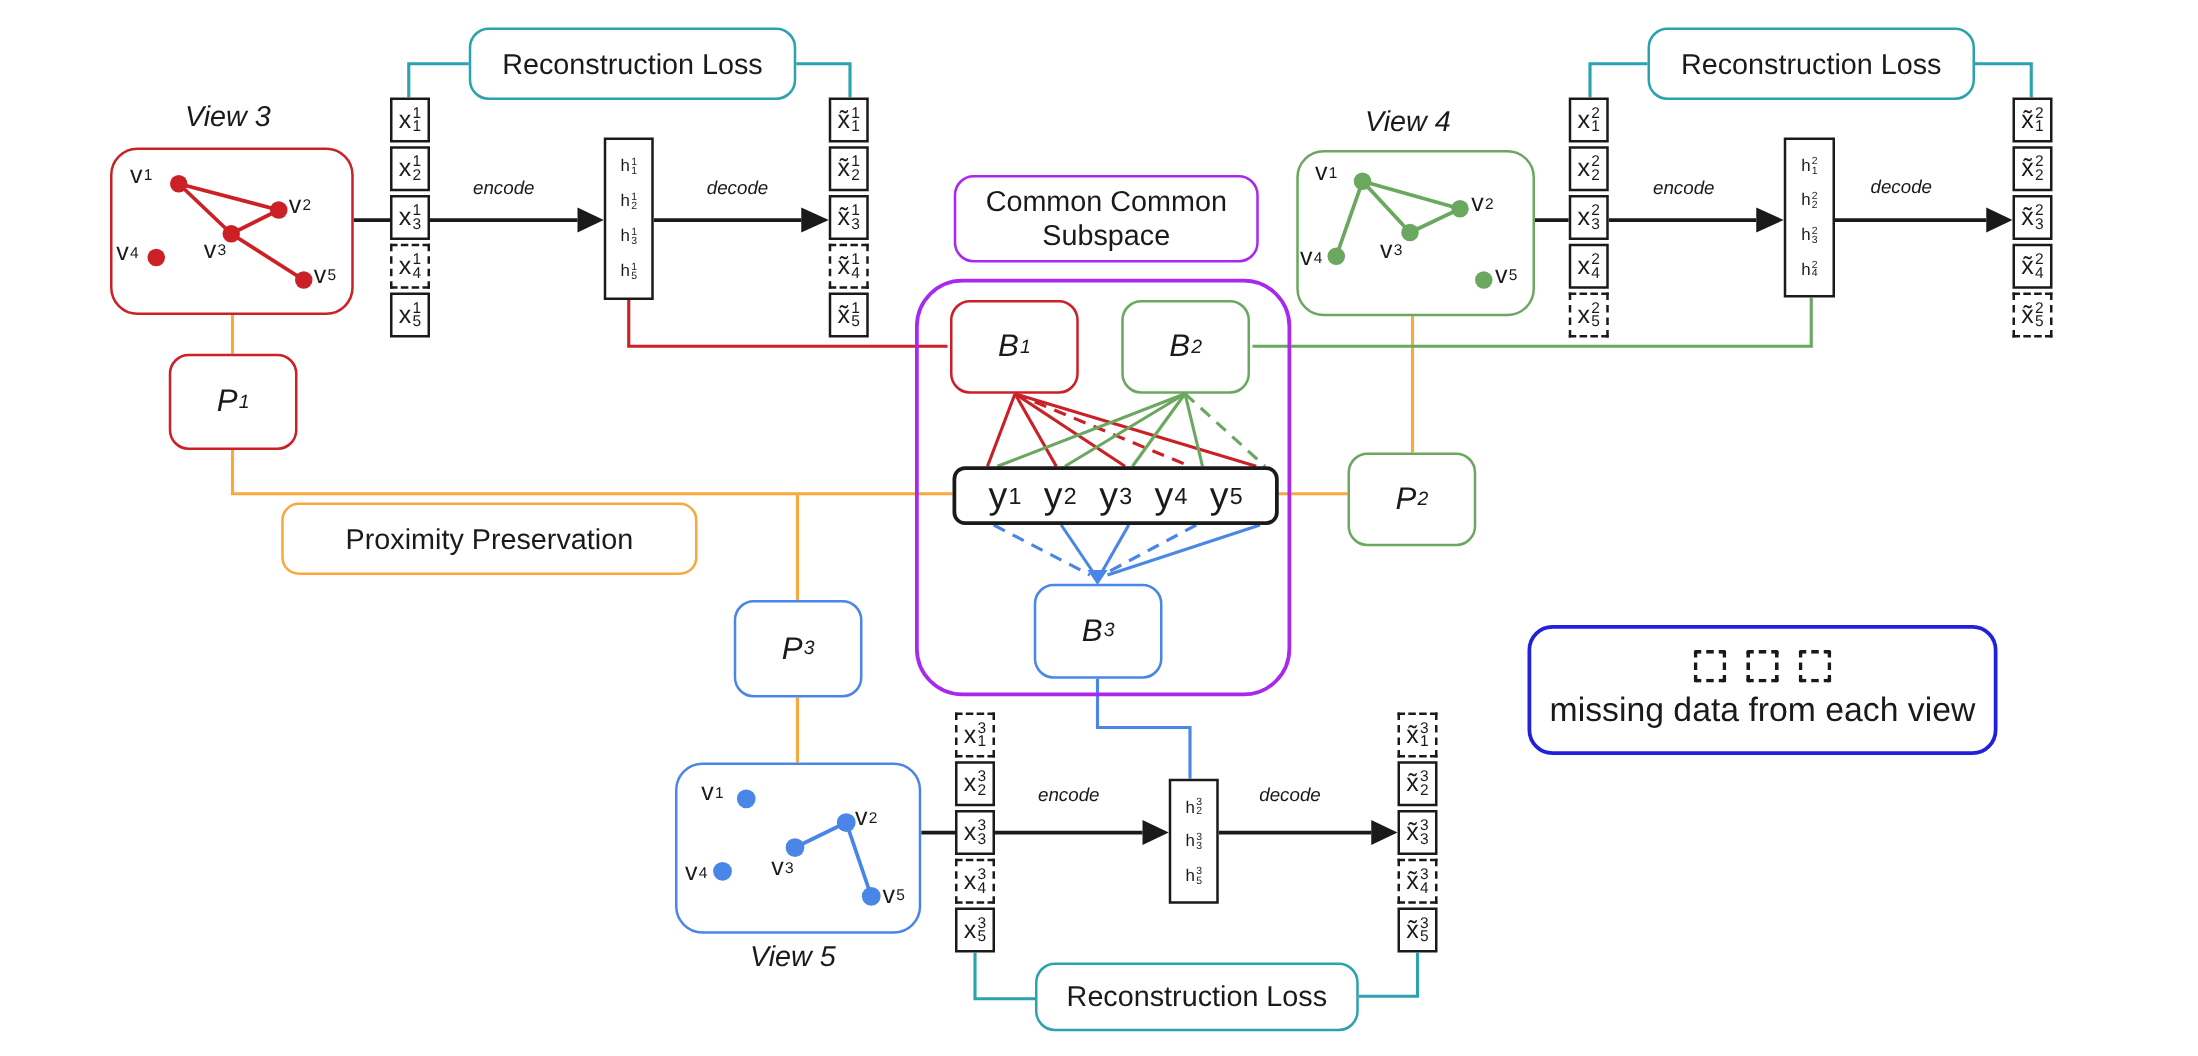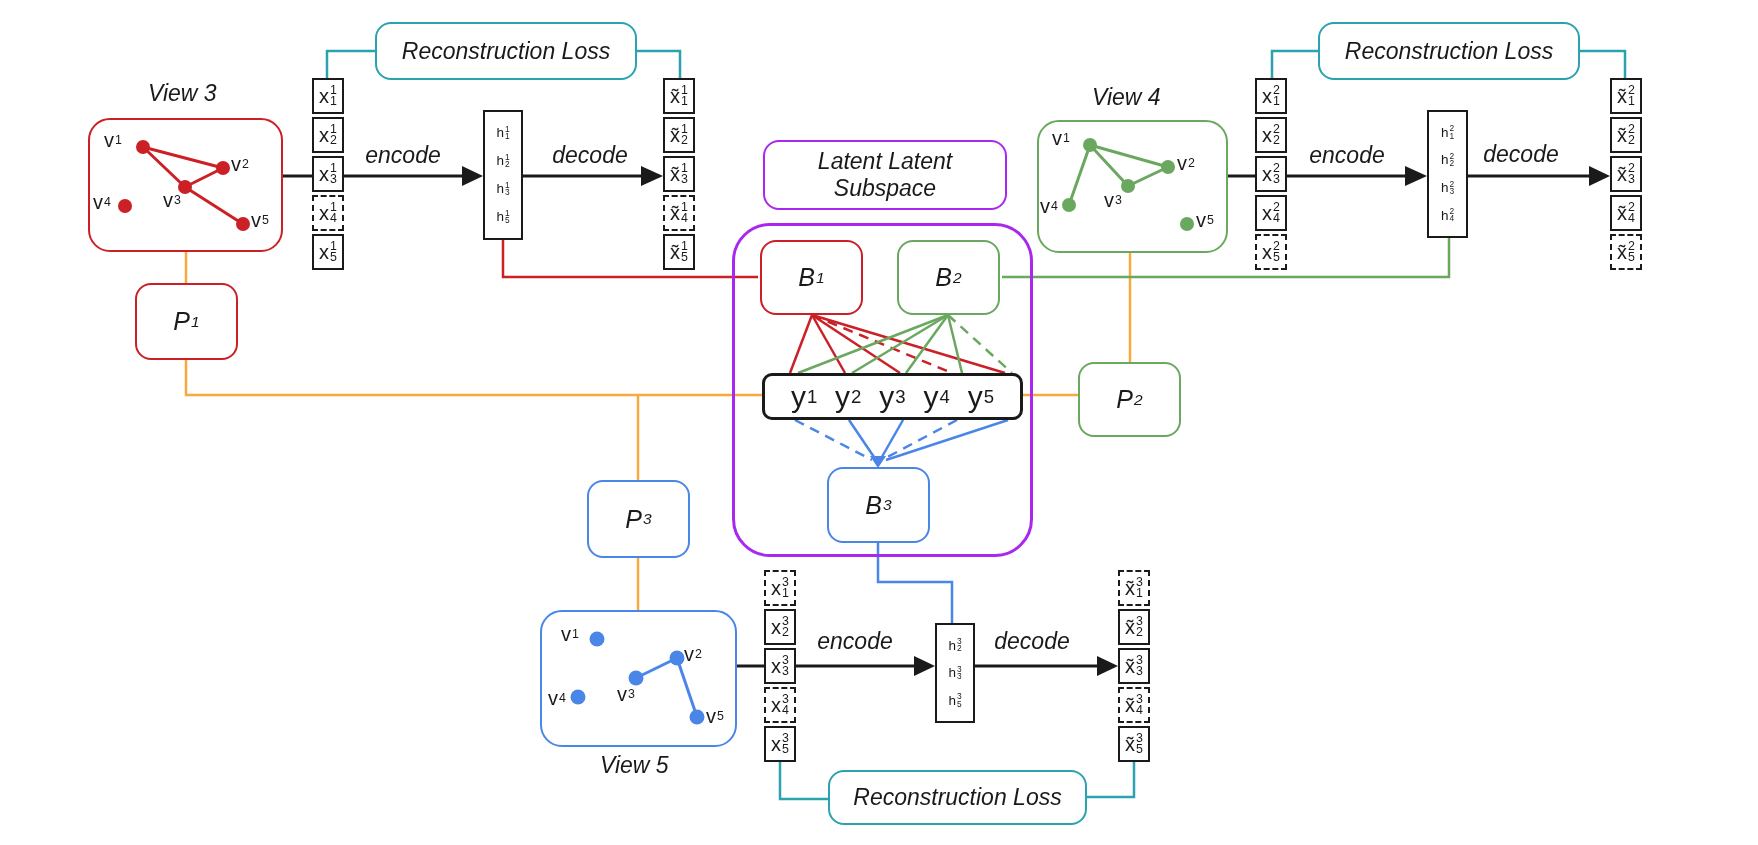--- a/index.html
+++ b/index.html
@@ -10,22 +10,22 @@
   body{font-family:"Liberation Sans",sans-serif;background:#fff;color:var(--ink)}
   #canvas{position:relative;width:1758px;height:845px;background:#fff;overflow:hidden}
   svg.layer{position:absolute;left:0;top:0;z-index:1}
   .rbox{position:absolute;z-index:2;border:2.5px solid;border-radius:18px;background:#fff;
         display:flex;align-items:center;justify-content:center;text-align:center;flex-direction:column}
   .noback{background:transparent}
   .b-red{border-color:var(--red)} .b-green{border-color:var(--green)} .b-blue{border-color:var(--blue)}
   .b-teal{border-color:var(--teal)} .b-orange{border-color:var(--orange)} .b-purple{border-color:var(--purple)}
   .b-navy{border-color:var(--navy)}
   .vtitle{position:absolute;z-index:2;font-style:italic;font-size:23px;white-space:nowrap}
-  .flabel{position:absolute;z-index:2;transform:translateX(-50%);font-style:italic;font-size:23px;white-space:nowrap}
-  .rl{font-style:italic;font-size:23px}
+  .flabel{position:absolute;z-index:2;transform:translateX(-50%);font-style:italic;font-size:15px;white-space:nowrap}
+  .rl{font-size:23px}
   .cell{position:absolute;z-index:3;width:32px;height:36px;border:2.5px solid;background:#fff;
         display:flex;align-items:center;justify-content:center;font-size:20px;line-height:1}
   .cell[data-dashed="true"]{border-style:dashed}
   .cb{line-height:1}
   .cc{display:inline-flex;flex-direction:column;align-items:flex-start;line-height:.85;margin-left:1px}
   .cs,.ci{font-size:.62em}
   .hbox{position:absolute;z-index:3;border:2px solid;background:#fff;display:flex;flex-direction:column;
         align-items:center;justify-content:space-evenly}
   .hcell{font-size:13.5px;display:flex;align-items:center;line-height:1}
   .nlabel{position:absolute;z-index:3;font-size:20px;display:flex;align-items:center;line-height:1}
@@ -295,21 +295,21 @@
     <span class="bplabel">
         <span class="cb">P</span>
         <span class="cc">
           <span class="cs">1</span>
           <span class="ci"></span>
         </span>
       </span>
   </div>
 
   <div class="rbox b-purple" style="left:763px;top:140px;width:244px;height:70px;border-radius:16px">
-    <span class="rl">Latent Latent</span>
+    <span class="rl">Common Common</span>
     <span class="rl">Subspace</span>
   </div>
   <div class="latcontainer" style="left:732px;top:223px;width:301px;height:334px"></div>
 
   <div class="rbox b-red" style="left:760px;top:240px;width:103px;height:75px;border-radius:16px">
     <span class="bplabel">
         <span class="cb">B</span>
         <span class="cc">
           <span class="cs">1</span>
           <span class="ci"></span>
@@ -365,20 +365,23 @@
   <div class="rbox b-blue" style="left:827px;top:467px;width:103px;height:76px;border-radius:16px">
     <span class="bplabel">
         <span class="cb">B</span>
         <span class="cc">
           <span class="cs">3</span>
           <span class="ci"></span>
         </span>
       </span>
   </div>
 
+  <div class="rbox b-orange" style="left:225px;top:402px;width:333px;height:58px;border-radius:14px">
+    <span class="rl">Proximity Preservation</span>
+  </div>
   <div class="rbox b-blue" style="left:587px;top:480px;width:103px;height:78px;border-radius:16px">
     <span class="bplabel">
         <span class="cb">P</span>
         <span class="cc">
           <span class="cs">3</span>
           <span class="ci"></span>
         </span>
       </span>
   </div>
   <div class="rbox b-green" style="left:1078px;top:362px;width:103px;height:75px;border-radius:16px">
@@ -671,14 +674,22 @@
       <span class="cc">
         <span class="cs">3</span>
         <span class="ci">5</span>
       </span>
     </div>
 
   <div class="rbox b-teal" style="left:828px;top:770px;width:259px;height:55px;border-radius:16px">
     <span class="rl">Reconstruction Loss</span>
   </div>
 
+  <div class="rbox b-navy" style="left:1222px;top:500px;width:376px;height:104px;border-radius:20px;border-width:3px">
+    <div style="display:flex;gap:16px">
+      <span class="sq b-red"></span>
+      <span class="sq b-green"></span>
+      <span class="sq b-blue"></span>
+    </div>
+    <div class="legendtext">missing data from each view</div>
+  </div>
 
 </div>
 
 </body></html>

